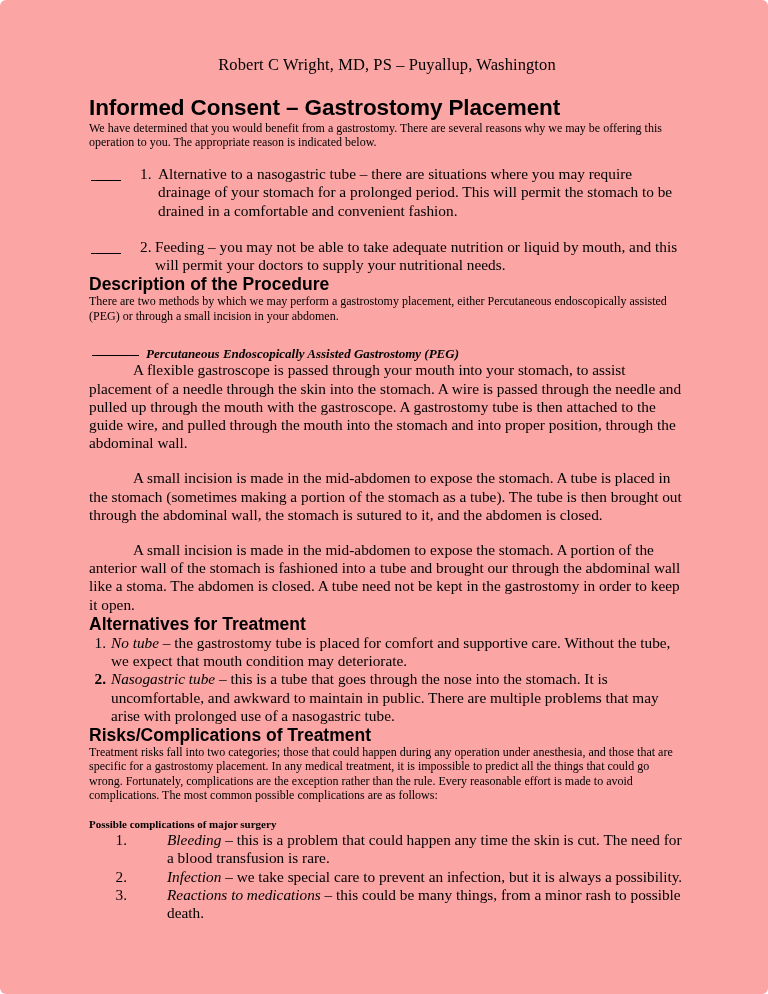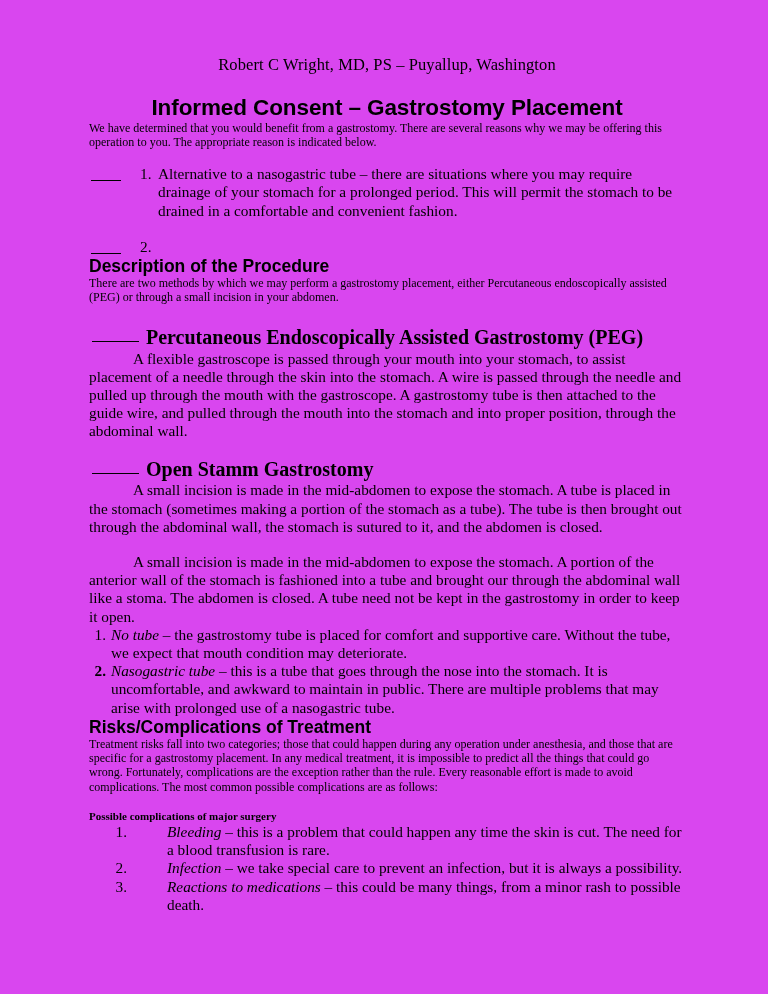--- a/index.html
+++ b/index.html
@@ -13,42 +13,42 @@
     height: 994px;
     overflow: hidden;
     font-family: "Liberation Serif", "DejaVu Serif", serif;
     color: #000000;
     -webkit-font-smoothing: antialiased;
   }
   .page {
     position: relative;
     width: 768px;
     height: 994px;
-    background: #d946ef;
+    background: #fca5a5;
     box-sizing: border-box;
     padding: 0;
+    border-radius: 6px;
   }
   .content {
     position: absolute;
     left: 89px;
     top: 0;
     width: 596px;
   }
 
   
   .clinic-line {
     text-align: center;
     font-family: "Liberation Serif", "DejaVu Serif", serif;
     font-size: 16.5px;
     line-height: 1.15;
     margin-top: 56px;
     letter-spacing: 0.1px;
   }
   .doc-title {
-    text-align: center;
     font-family: "Liberation Sans", "DejaVu Sans", sans-serif;
     font-weight: bold;
     font-size: 22.5px;
     line-height: 1.1;
     margin-top: 21px;
     letter-spacing: -0.1px;
   }
 
   
   p.body {
@@ -110,23 +110,24 @@
   .sec-risk { margin-top: 22px; }
 
   
   .sub-block {
     margin-top: 21px;
   }
   .sub-block.tight {
     margin-top: 17px;
   }
   .sub-head {
-    font-size: 20px;
+    font-size: 13px;
     line-height: 1.19;
     white-space: nowrap;
+    font-style: italic;
   }
   .blank-line {
     display: inline-block;
     border-bottom: 1.4px solid #000;
     height: 11px;
     vertical-align: 2px;
   }
   .blank-7 { width: 47px; margin-left: 3px; margin-right: 7px; }
   .blank-8 { width: 54px; margin-left: 3px; margin-right: 7px; }
   .sub-title {
@@ -203,44 +204,43 @@
 
     <div class="reasons">
       <div class="reason-row">
         <span class="blank-short"></span>
         <span class="reason-num">1.</span>
         <span class="reason-text">Alternative to a nasogastric tube – there are situations where you may require drainage of your stomach for a prolonged period.  This will permit the stomach to be drained in a comfortable and convenient fashion.</span>
       </div>
       <div class="reason-row">
         <span class="blank-short"></span>
         <span class="reason-num tight">2.</span>
+        <span class="reason-text">Feeding – you may not be able to take adequate nutrition or liquid by mouth, and this will permit your doctors to supply your nutritional needs.</span>
       </div>
     </div>
 
     <h2 class="section sec-desc">Description of the Procedure</h2>
     <p class="body">There are two methods by which we may perform a gastrostomy placement, either Percutaneous endoscopically assisted (PEG) or through a small incision in your abdomen.</p>
 
     <div class="sub-block">
       <div class="sub-head">
         <span class="blank-line blank-7"></span><span class="sub-title">Percutaneous Endoscopically Assisted Gastrostomy (PEG)</span>
       </div>
       <p class="sub-body">A flexible gastroscope is passed through your mouth into your stomach, to assist placement of a needle through the skin into the stomach.  A wire is passed through the needle and pulled up through the mouth with the gastroscope.  A gastrostomy tube is then attached to the guide wire, and pulled through the mouth into the stomach and into proper position, through the abdominal wall.</p>
     </div>
 
     <div class="sub-block tight">
-      <div class="sub-head">
-        <span class="blank-line blank-7"></span><span class="sub-title">Open Stamm Gastrostomy</span>
-      </div>
       <p class="sub-body">A small incision is made in the mid-abdomen to expose the stomach.  A tube is placed in the stomach (sometimes making a portion of the stomach as a tube).  The tube is then brought out through the abdominal wall, the stomach is sutured to it, and the abdomen is closed.</p>
     </div>
 
     <div class="sub-block tight">
       <p class="sub-body">A small incision is made in the mid-abdomen to expose the stomach.  A portion of the anterior wall of the stomach is fashioned into a tube and brought our through the abdominal wall like a stoma.  The abdomen is closed.  A tube need not be kept in the gastrostomy in order to keep it open.</p>
     </div>
 
+    <h2 class="section sec-alt">Alternatives for Treatment</h2>
     <ol class="alt-list">
       <li>
         <span class="num">1.</span>
         <span class="txt"><i>No tube</i><span> – the gastrostomy tube is placed for comfort and supportive care.  Without the tube, we expect that mouth condition may deteriorate.</span></span>
       </li>
       <li>
         <span class="num b">2.</span>
         <span class="txt"><i>Nasogastric tube</i><span> – this is a tube that goes through the nose into the stomach.  It is uncomfortable, and awkward to maintain in public.  There are multiple problems that may arise with prolonged use of a nasogastric tube.</span></span>
       </li>
     </ol>

